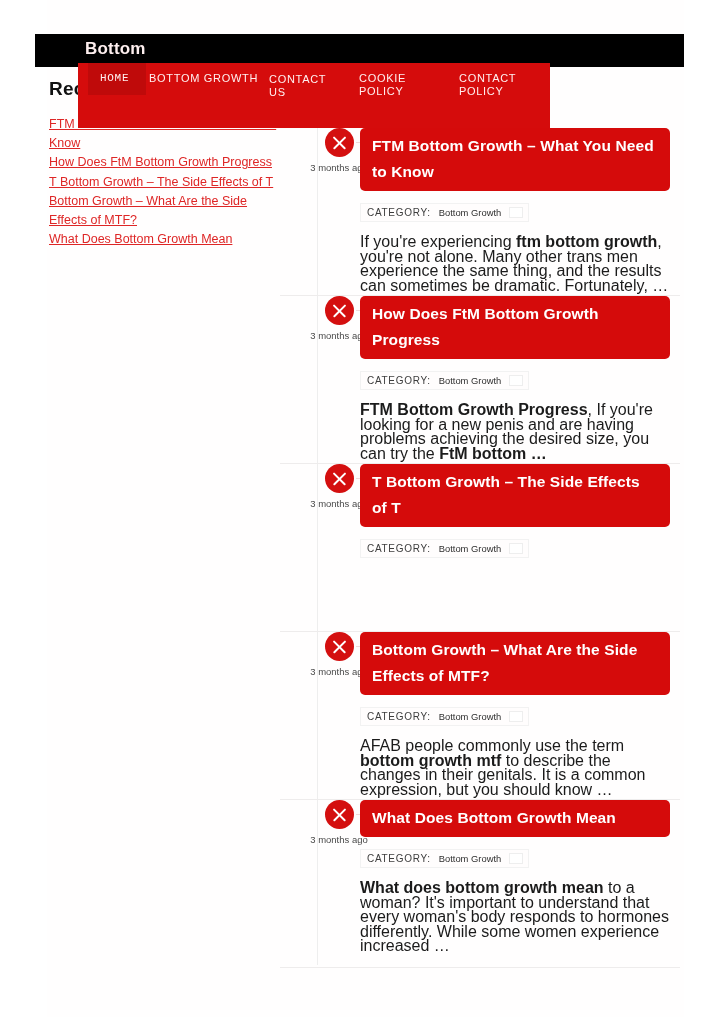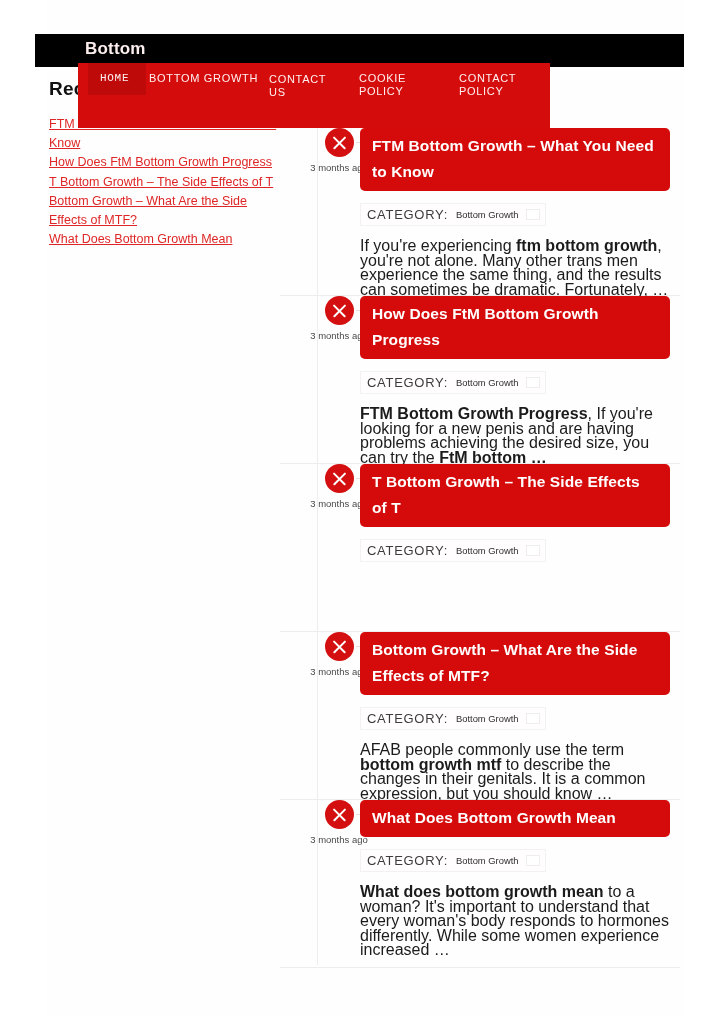--- a/index.html
+++ b/index.html
@@ -179,21 +179,21 @@
   .post-meta {
     display: inline-flex;
     align-items: center;
     gap: 8px;
     margin-top: 12px;
     padding: 3px 5px 3px 6px;
     border: 1px solid #f2f2f2;
     background: #fffdfd;
   }
   .meta-label {
-    font-size: 13px;
+    font-size: 10px;
     letter-spacing: .7px;
     color: #3c3c3c;
   }
   .meta-value {
     font-size: 9.4px;
     color: #2e2e2e;
     cursor: pointer;
   }
   .meta-box {
     width: 14px; height: 11px;

